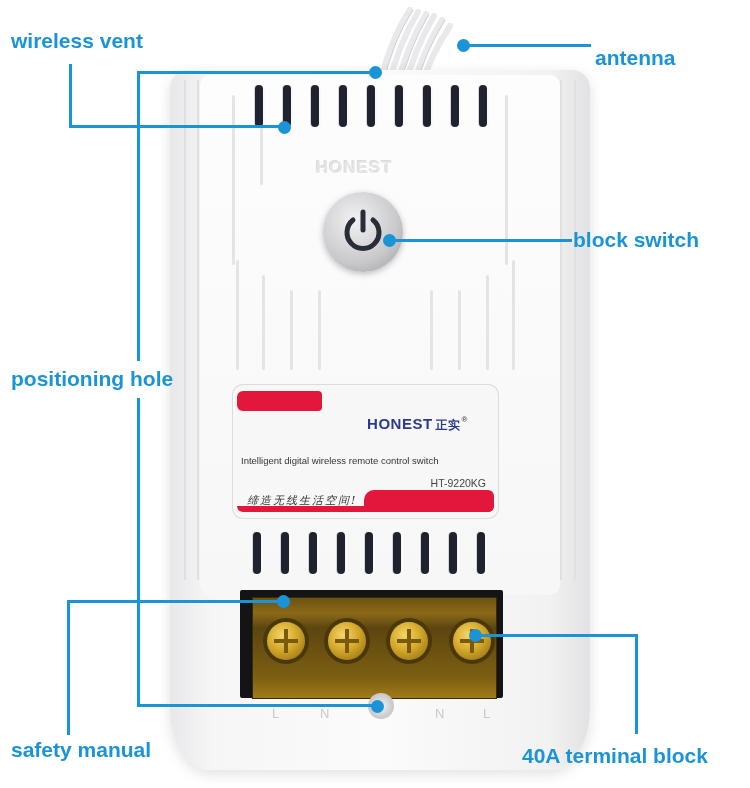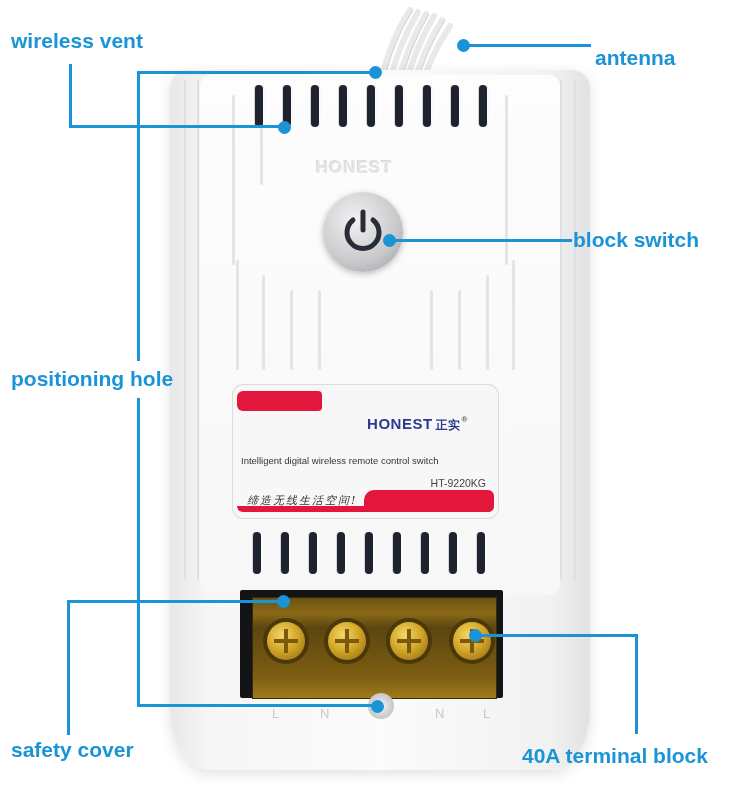--- a/index.html
+++ b/index.html
@@ -264,21 +264,21 @@
 <div>
   <div class="line" style="left:389px;top:239px;width:183px;height:3px;"></div>
   <div class="dot" style="left:389px;top:240px;"></div>
   <div class="lbl" style="left:573px;top:228px;">block switch</div>
 </div>
 
 <div>
   <div class="line" style="left:67px;top:600px;width:216px;height:3px;"></div>
   <div class="dot" style="left:283px;top:601px;"></div>
   <div class="line" style="left:67px;top:600px;width:3px;height:135px;"></div>
-  <div class="lbl" style="left:11px;top:738px;">safety cover</div>
+  <div class="lbl" style="left:11px;top:738px;">safety manual</div>
 </div>
 
 <div>
   <div class="line" style="left:475px;top:634px;width:163px;height:3px;"></div>
   <div class="dot" style="left:475px;top:635px;"></div>
   <div class="line" style="left:635px;top:634px;width:3px;height:100px;"></div>
   <div class="lbl" style="left:522px;top:744px;">40A terminal block</div>
 </div>
 
 </body></html>

